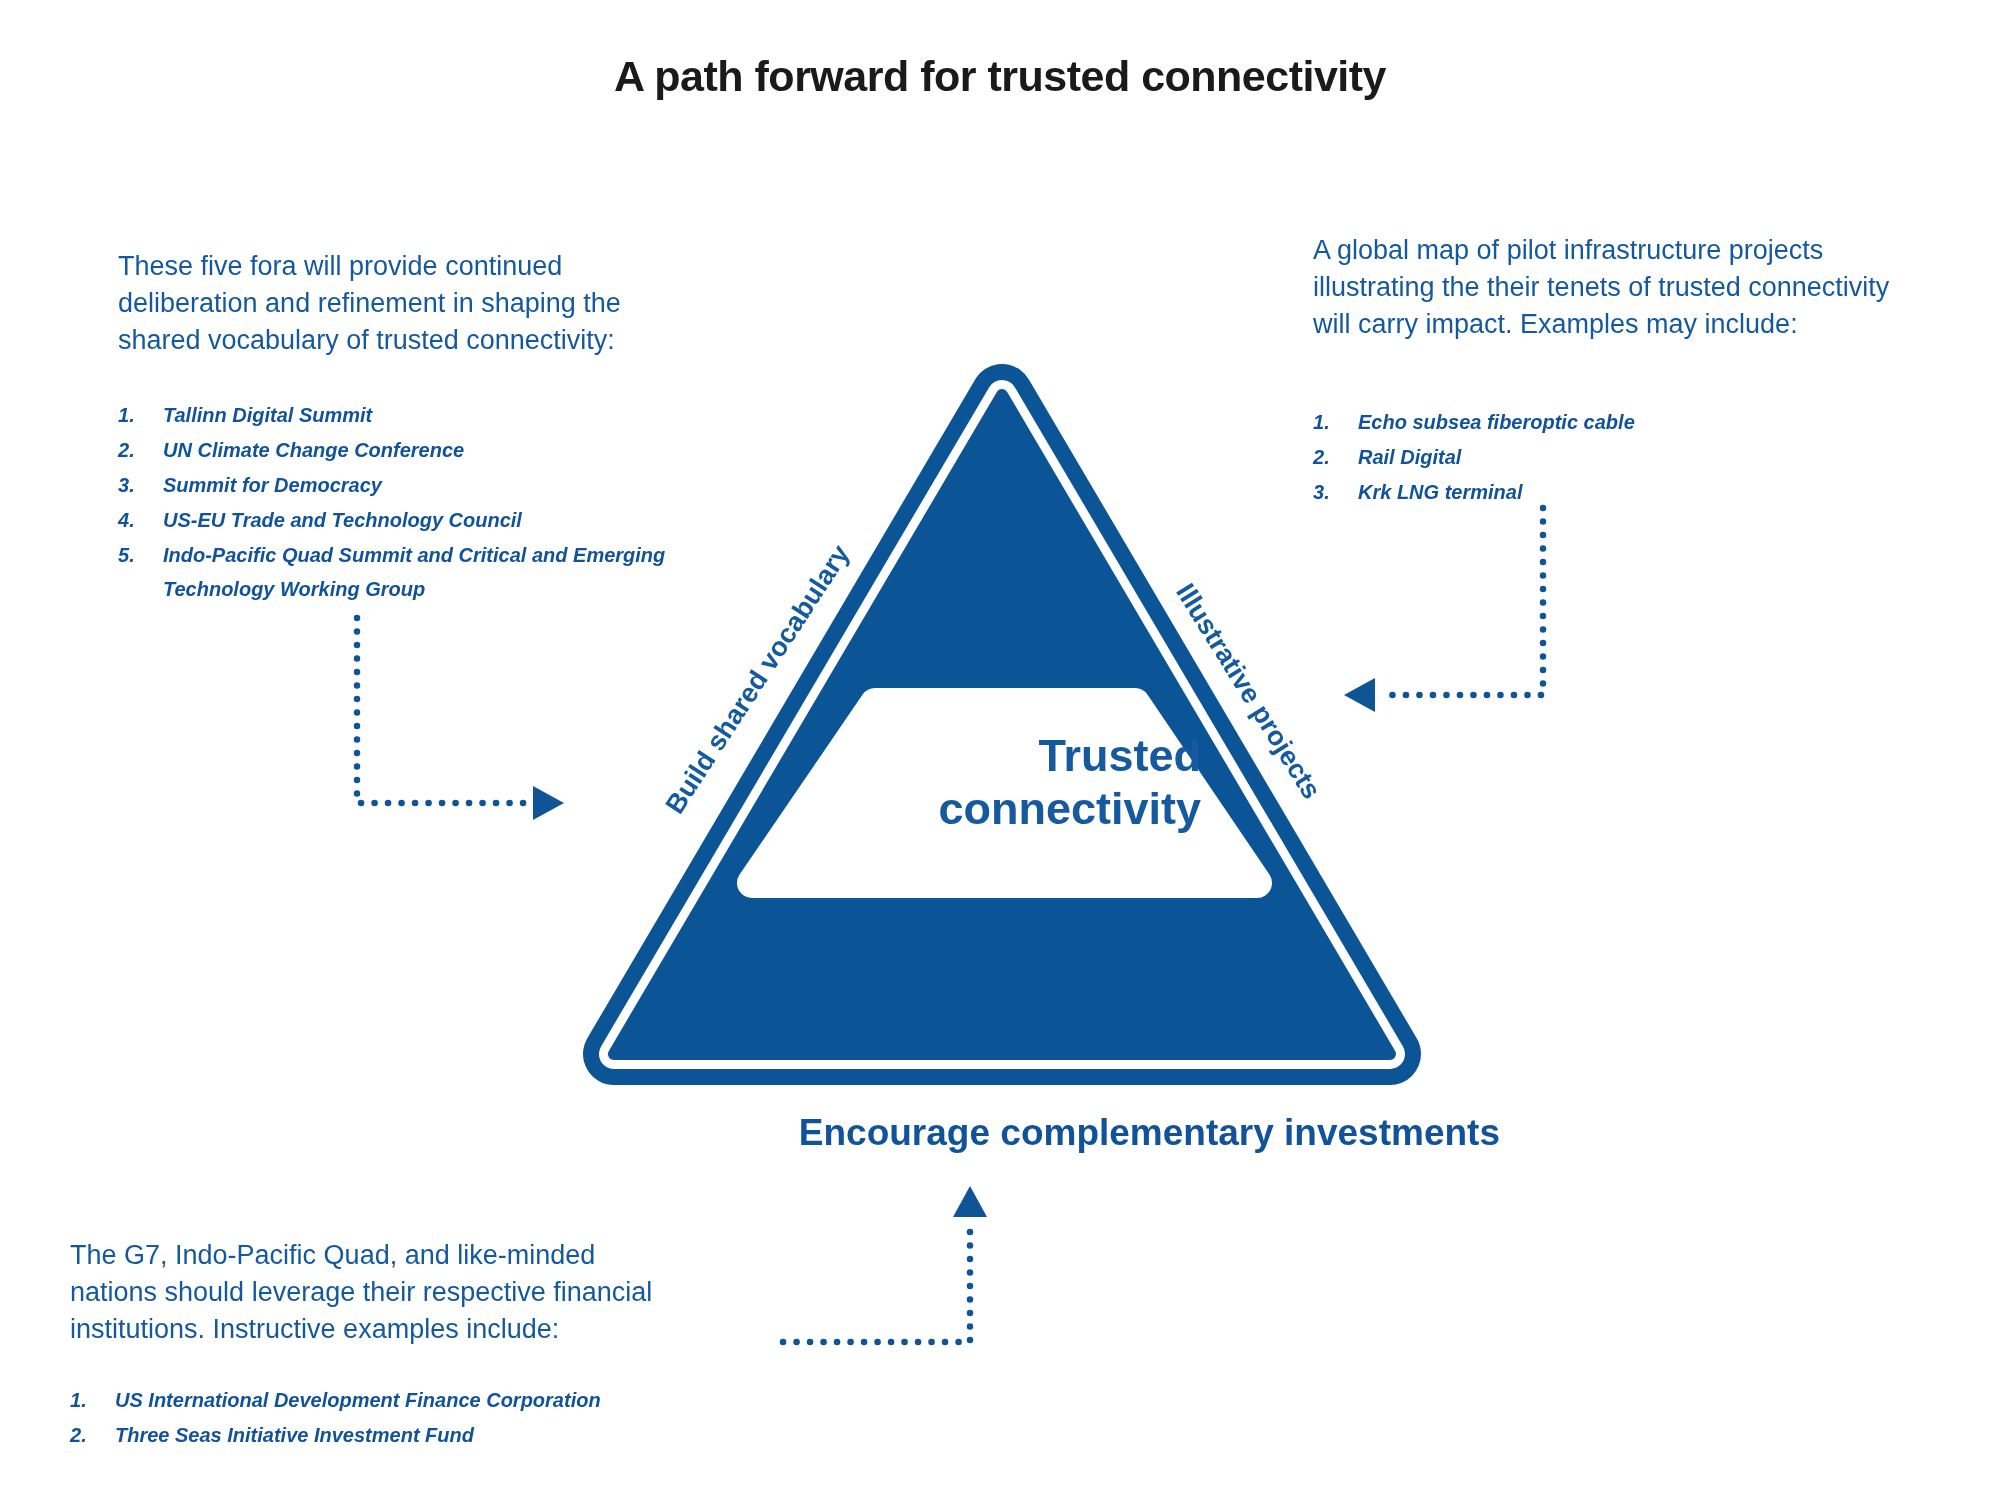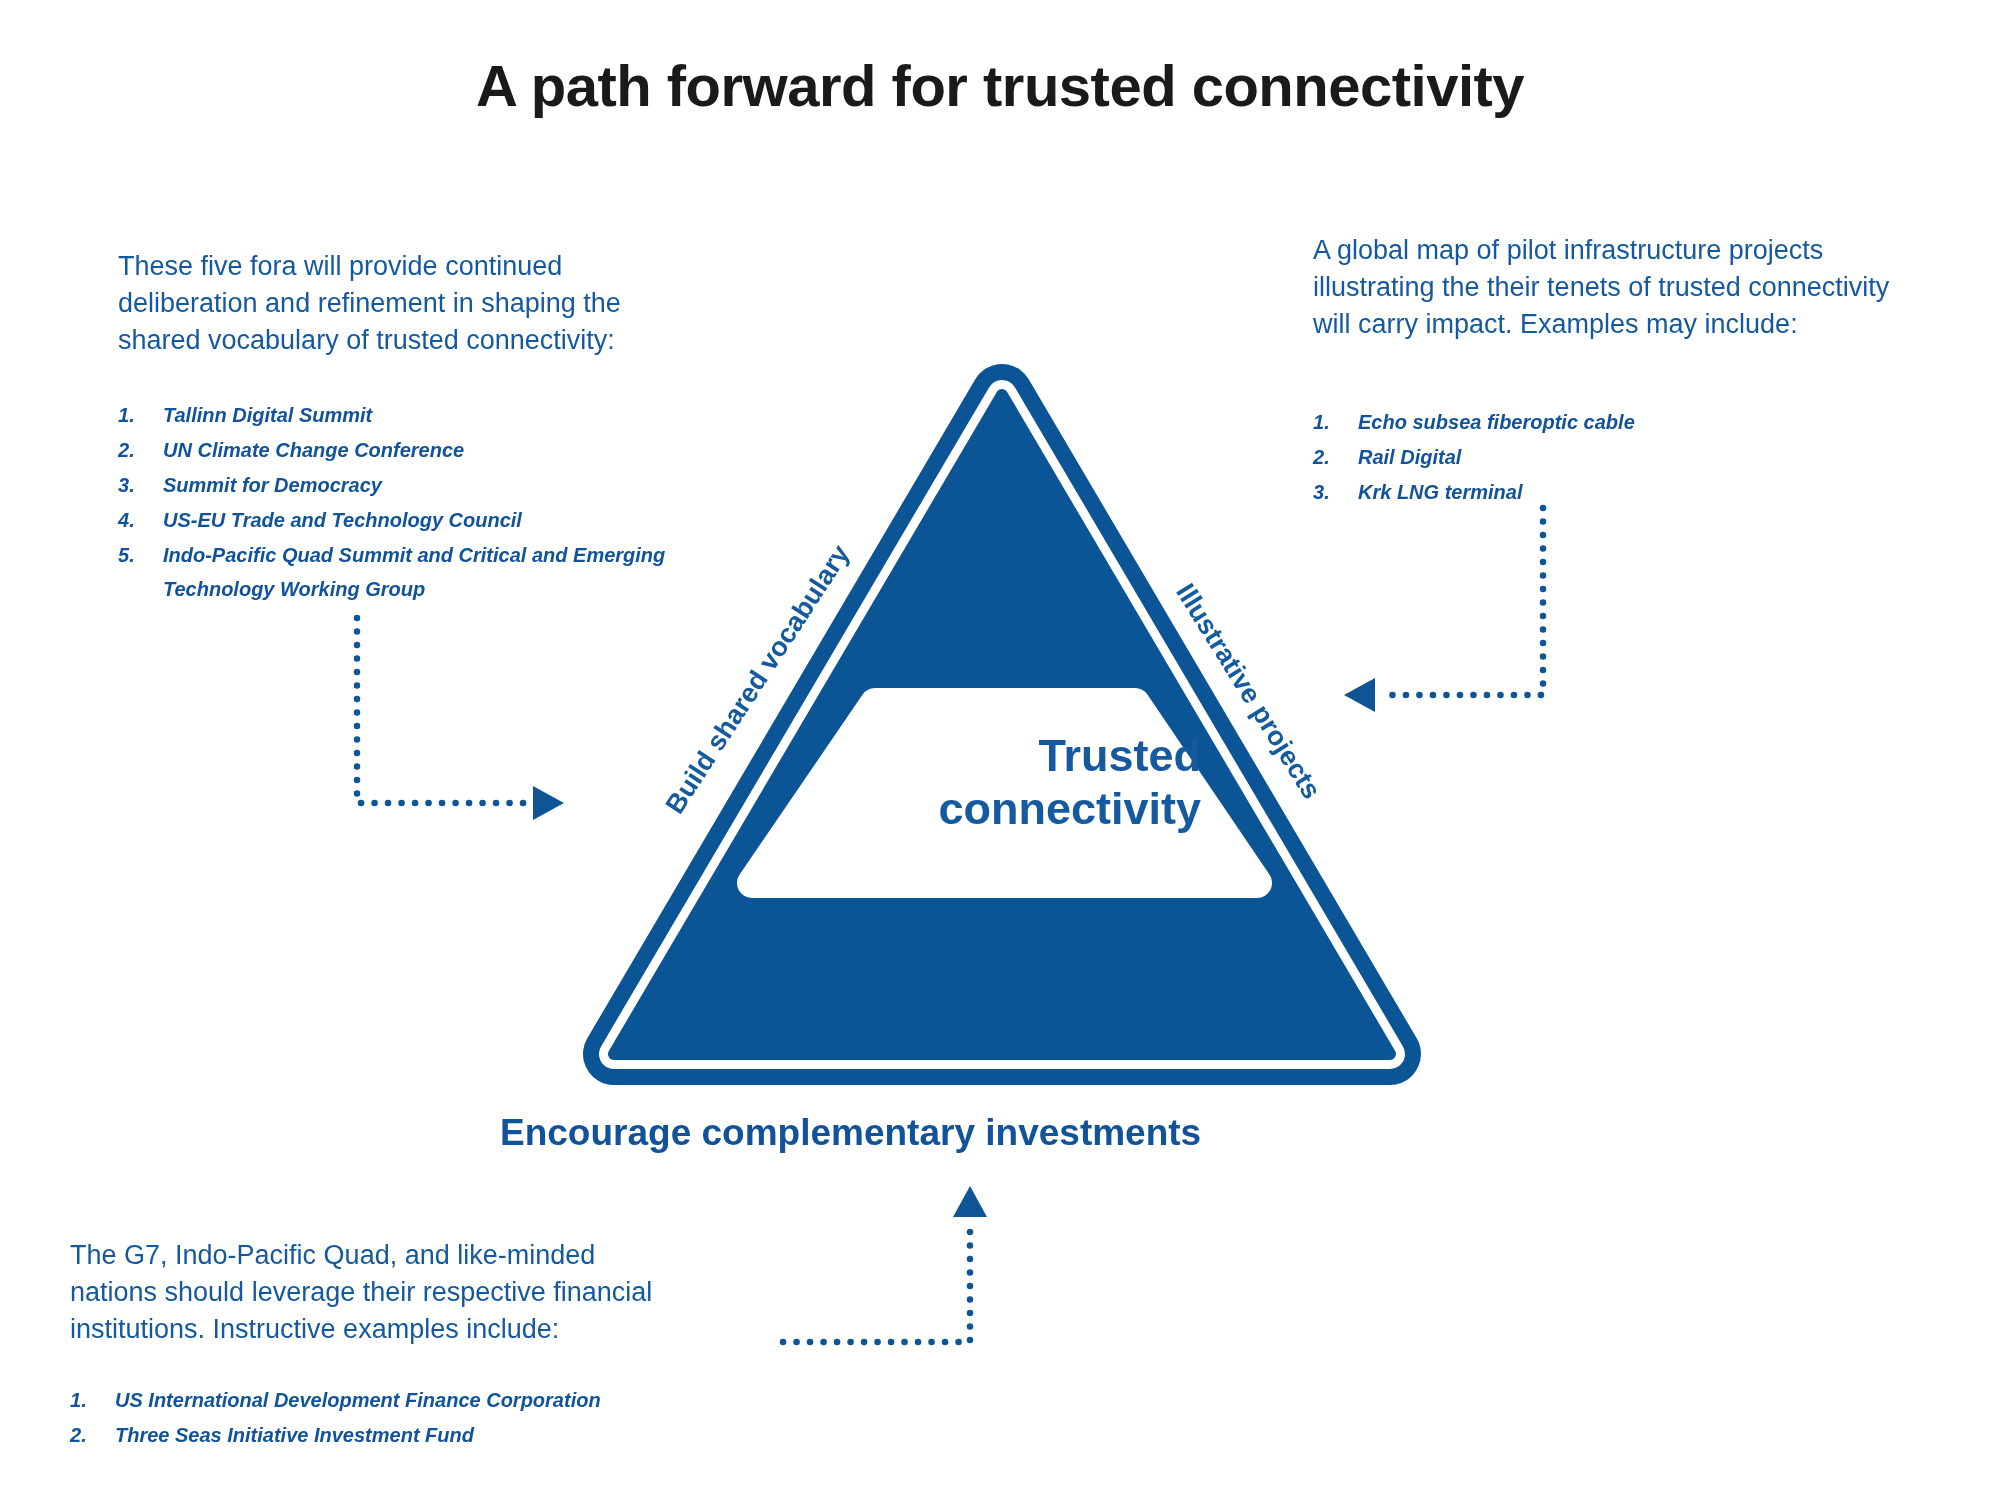--- a/index.html
+++ b/index.html
@@ -10,21 +10,21 @@
     height: 1500px;
     background: #ffffff;
     overflow: hidden;
     font-family: "Liberation Sans", sans-serif;
   }
   .title {
     position: absolute;
     left: 0; top: 52px;
     width: 2000px;
     text-align: center;
-    font-size: 58px;
+    font-size: 43px;
     font-weight: 700;
     letter-spacing: -0.5px;
     color: #1a1a1a;
   }
   .para {
     position: absolute;
     color: #14599f;
     font-size: 27px;
     line-height: 37px;
     font-weight: 400;
@@ -82,21 +82,21 @@
     transform: rotate(-57deg);
   }
   .edge-right {
     left: 1078px; top: 676px; width: 340px;
     transform: rotate(58deg);
   }
   .edge-bottom {
     position: absolute;
     left: 500px; top: 1112px;
     width: 1000px;
-    text-align: left;
+    text-align: right;
     font-size: 37px;
     font-weight: 700;
     color: #11539b;
   }
 </style>
 </head>
 <body>
 
 <div class="canvas">
 

